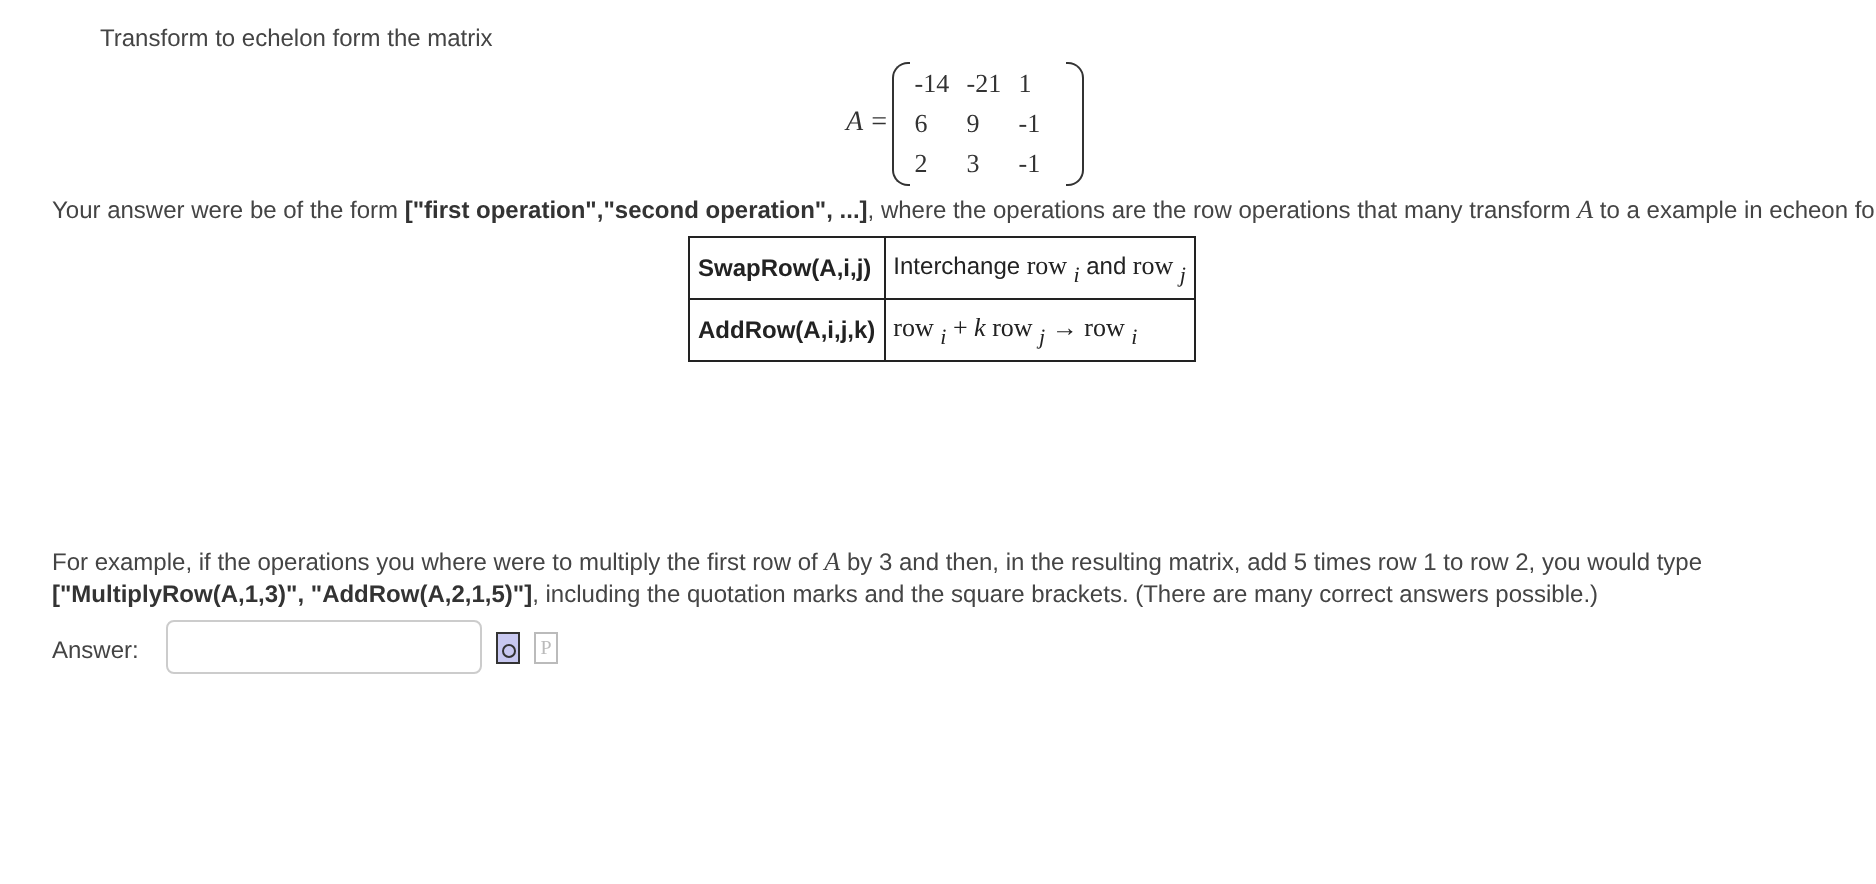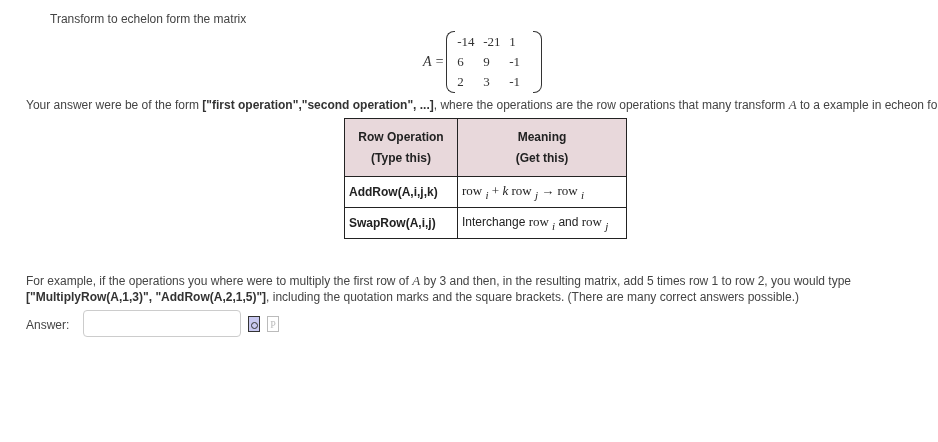--- a/index.html
+++ b/index.html
@@ -50,31 +50,27 @@
   </div>
   <div class="paren r"></div>
 </div>
 
 <div class="abs" style="left:26px;top:97px;white-space:nowrap;">
   <span>Your answer were be of the form </span><b>["first operation","second operation", ...]</b><span>, where the operations are the row operations that many transform </span><span class="serif it" style="font-size:13px">A</span><span> to a example in echeon form.</span>
 </div>
 
 <table class="ops">
   <tbody>
-      <tr>
-    <th class="c1"><span>Row Operation</span><br><span>(Type this)</span></th>
-    <th class="c2"><span>Meaning</span><br><span>(Get this)</span></th>
+  <tr>
+    <td class="op">SwapRow(A,i,j)</td>
+    <td class="mean"><span class="sans">Interchange</span> row <sub>i</sub> <span class="sans">and</span> row <sub>j</sub></td>
   </tr>
   <tr>
     <td class="op">AddRow(A,i,j,k)</td>
     <td class="mean">row <sub>i</sub> + <i>k</i> row <sub>j</sub> → row <sub>i</sub></td>
-  </tr>
-  <tr>
-    <td class="op">SwapRow(A,i,j)</td>
-    <td class="mean"><span class="sans">Interchange</span> row <sub>i</sub> <span class="sans">and</span> row <sub>j</sub></td>
   </tr>
 </tbody>
   </table>
 
 <div class="abs" style="left:26px;top:273px;line-height:16px;white-space:nowrap;">
   <span>For example, if the operations you where were to multiply the first row of </span><span class="serif it" style="font-size:13px">A</span><span> by 3 and then, in the resulting matrix, add 5 times row 1 to row 2, you would type</span><br>
   <b>["MultiplyRow(A,1,3)", "AddRow(A,2,1,5)"]</b><span>, including the quotation marks and the square brackets.  (There are many correct answers possible.)</span>
 </div>
 
 <div class="abs" style="left:26px;top:318px;">Answer:</div>

